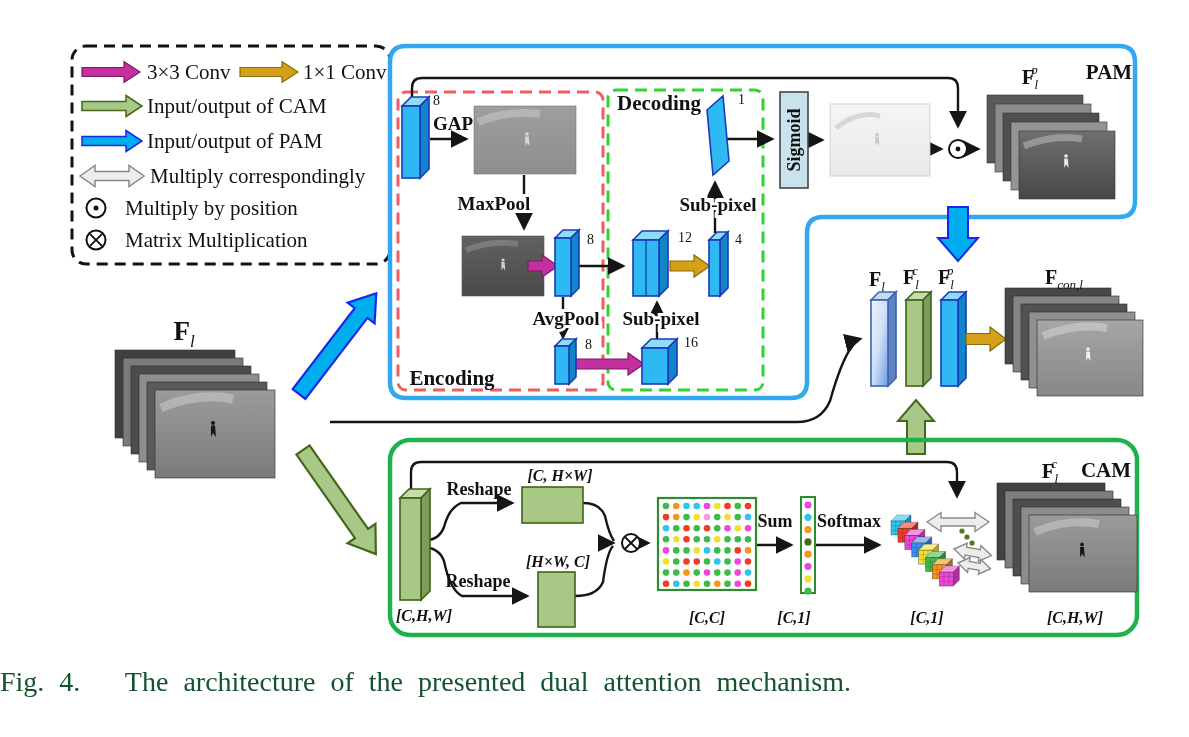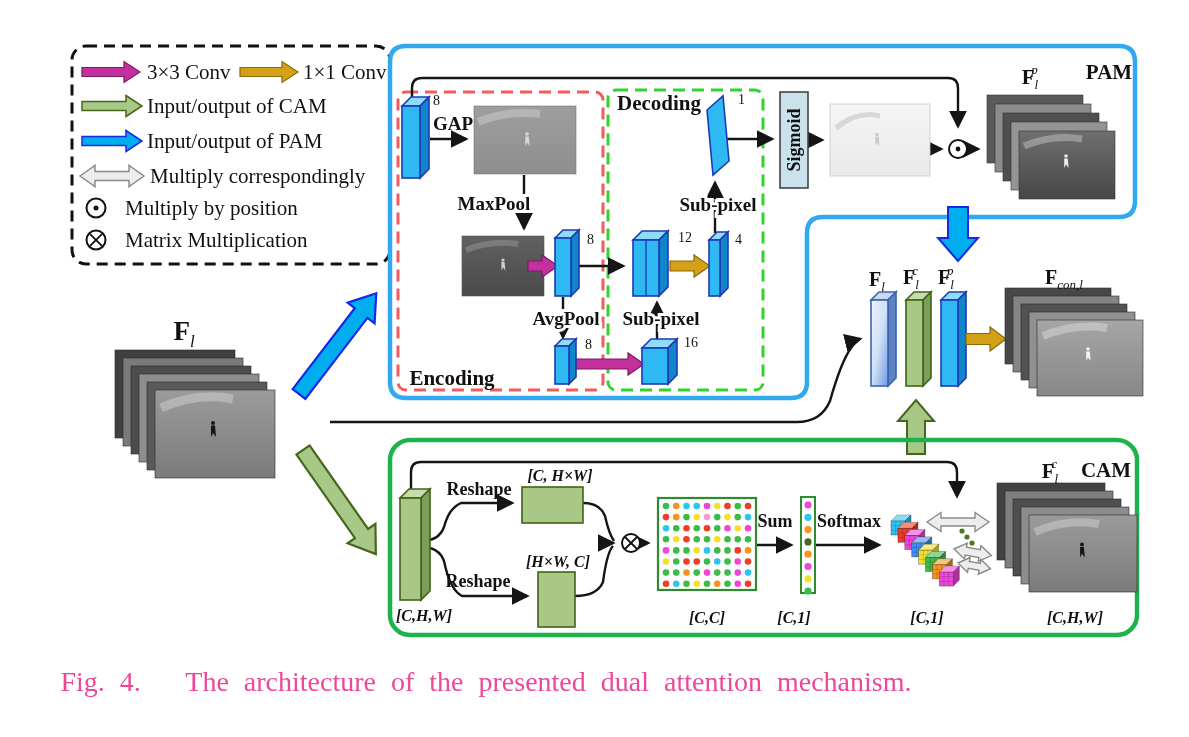--- a/index.html
+++ b/index.html
@@ -9,22 +9,22 @@
   .b{font-weight:bold;}
   .i{font-style:italic;}
   .t14{font-size:14px;}
   .t16{font-size:16px;}
   .t18{font-size:18px;}
   .t19{font-size:19px;}
   .t21{font-size:21px;}
   .halo{stroke:#ffffff;stroke-width:6px;paint-order:stroke;}
   .ln{stroke:#151515;stroke-width:2.4;fill:none;marker-end:url(#ah);}
   .lnp{stroke:#151515;stroke-width:2.4;fill:none;}
-  .caption{position:absolute;left:0;top:666px;width:972px;text-align:center;
-           font-family:"Liberation Serif",serif;font-size:28px;color:#ec4899;
+  .caption{position:absolute;left:0;top:666px;width:972px;text-align:left;
+           font-family:"Liberation Serif",serif;font-size:28px;color:#14532d;
            word-spacing:8px;white-space:pre-wrap;}
 </style>
 </head>
 <body>
 
 <div class="stage">
 <svg width="1189" height="660" viewBox="0 0 1189 660">
   <defs>
     <marker id="ah" viewBox="0 0 10 10" refX="8.5" refY="5" markerWidth="7.5" markerHeight="7.5" orient="auto-start-reverse">
       <path d="M0 0 L10 5 L0 10 z" fill="#151515"></path>

